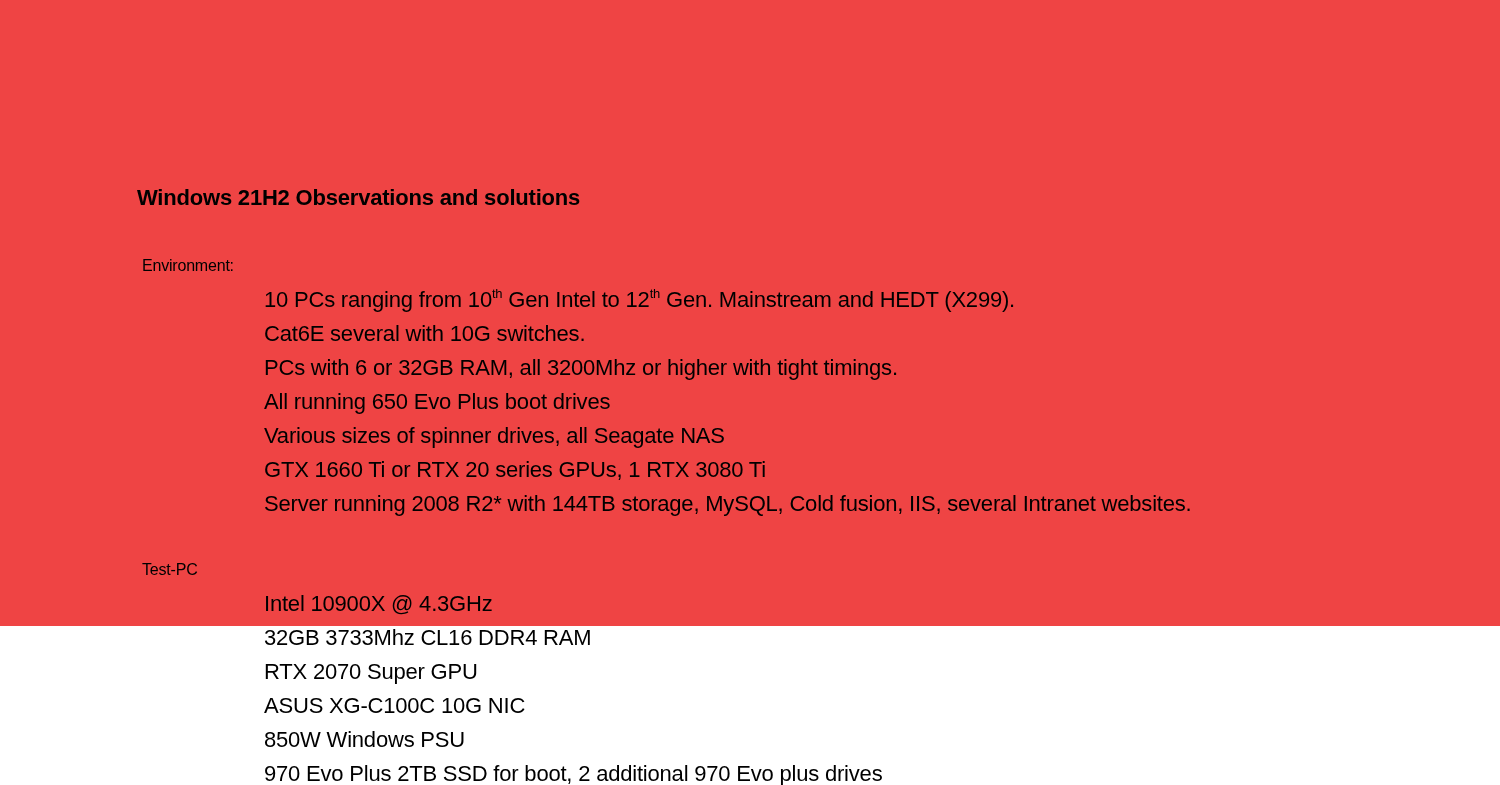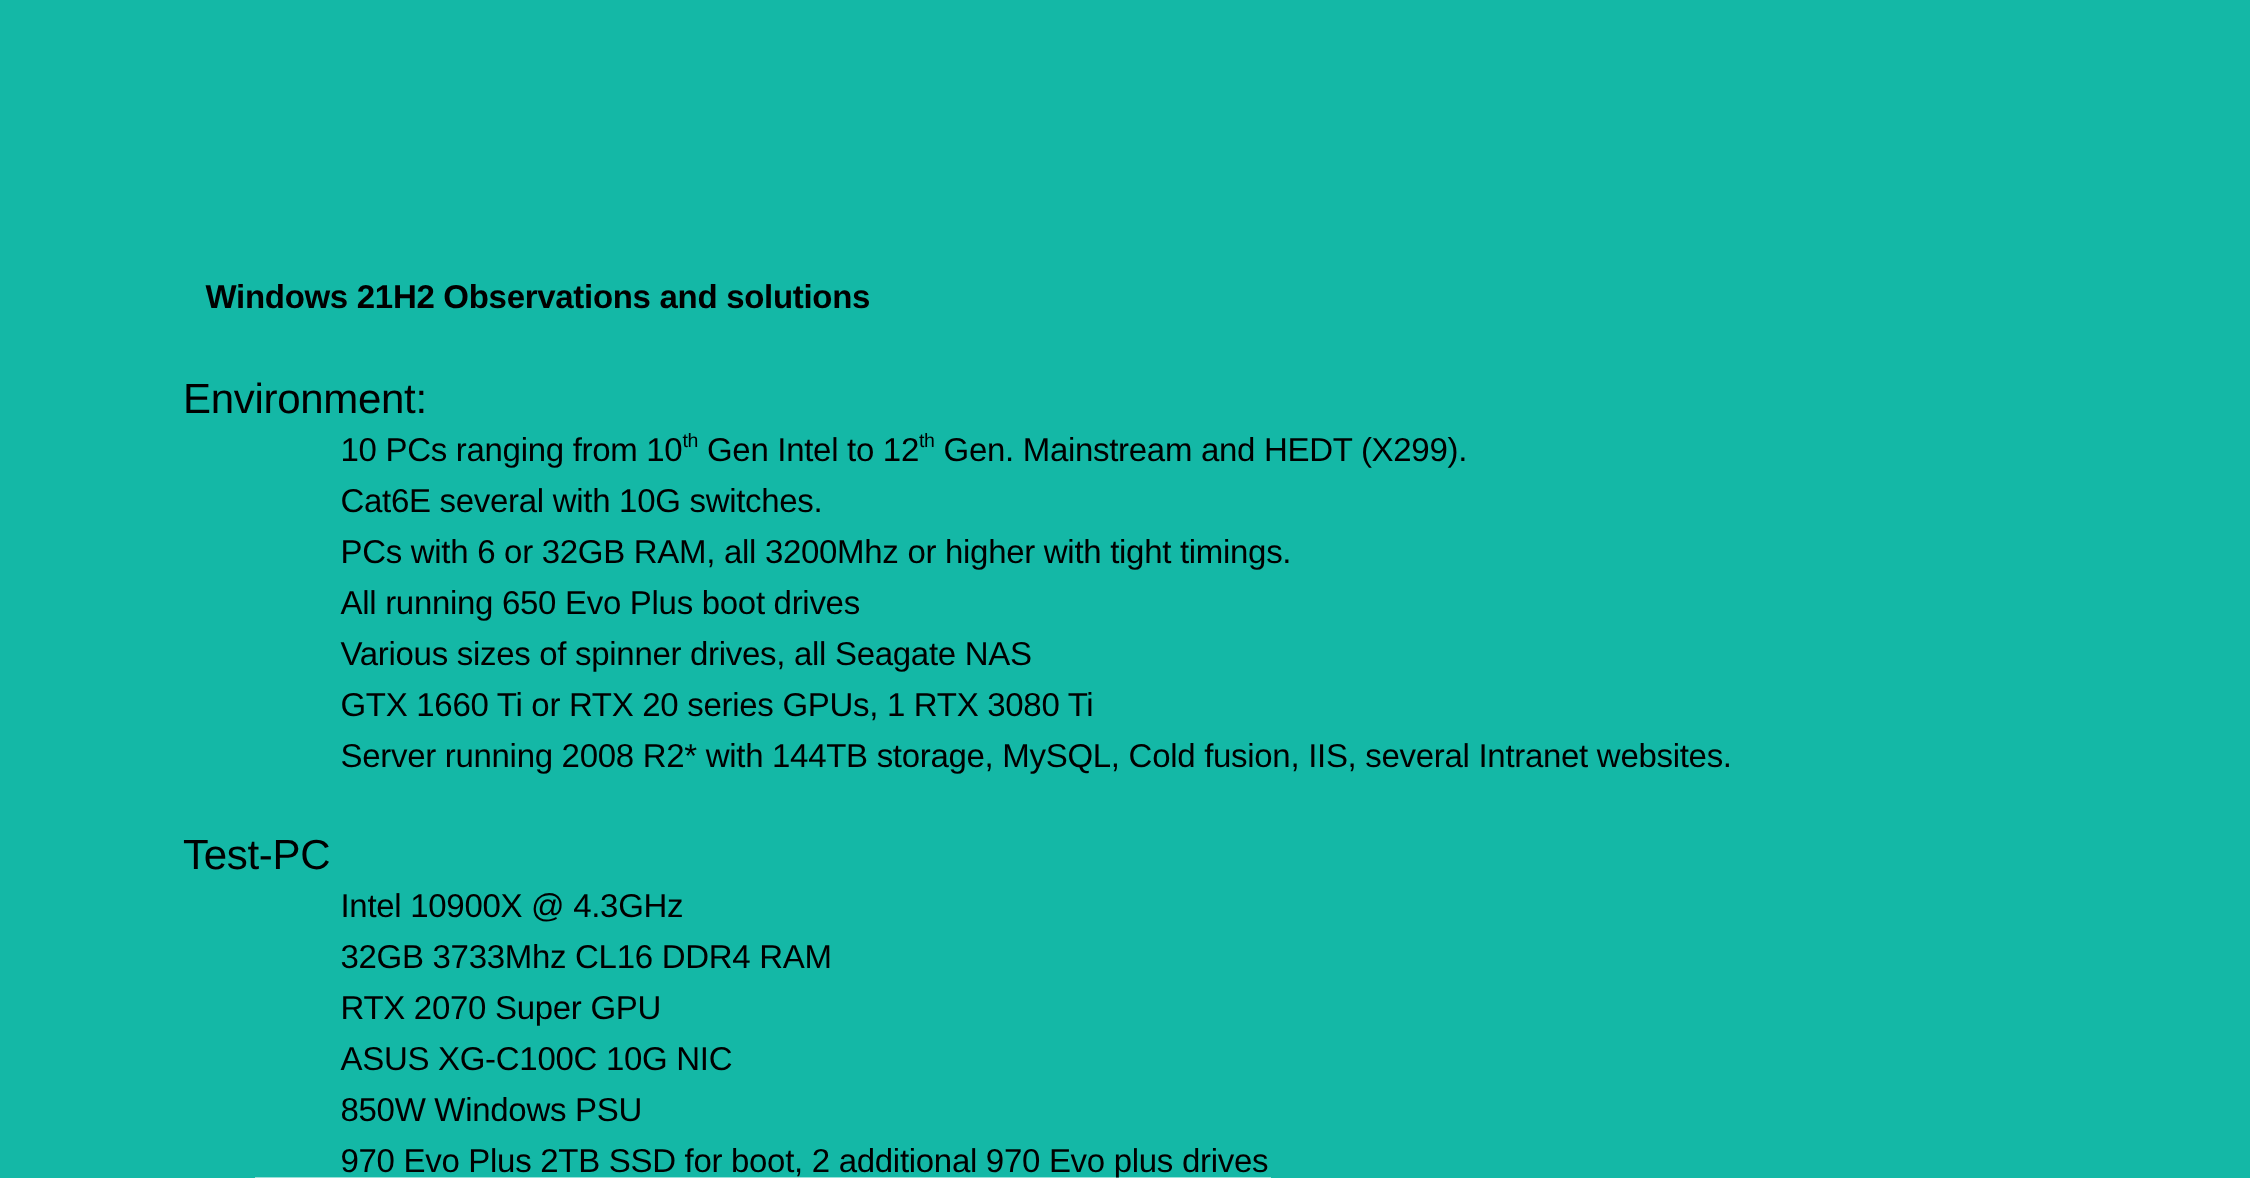--- a/index.html
+++ b/index.html
@@ -12,54 +12,55 @@
       height: 785px;
       overflow: hidden;
       position: relative;
       font-family: "Liberation Sans", "DejaVu Sans", sans-serif;
       color: #000000;
     }
     .page {
       position: absolute;
       left: 0; top: 0;
       width: 1500px;
-      height: 785px;
-      background: #14b8a6;
+      height: 626px;
+      background: #ef4444;
     }
     .title {
       position: absolute;
       left: 137px;
       top: 183px;
       font-size: 22px;
       font-weight: bold;
       line-height: 30px;
       white-space: nowrap;
       letter-spacing: -0.2px;
     }
     .heading {
       position: absolute;
-      left: 122px;
-      font-size: 28px;
+      left: 142px;
+      font-size: 16px;
       line-height: 30px;
       white-space: nowrap;
       letter-spacing: -0.2px;
     }
     .list {
       position: absolute;
       left: 227px;
       margin: 0;
       padding: 0;
       list-style: none;
     }
     .list li {
       font-size: 22px;
       line-height: 34px;
       height: 34px;
       white-space: nowrap;
       letter-spacing: -0.2px;
+      margin-left: 37px;
     }
     sup {
       font-size: 13px;
       line-height: 0;
       vertical-align: 9px;
     }
   </style>
 </head>
 <body>
 

